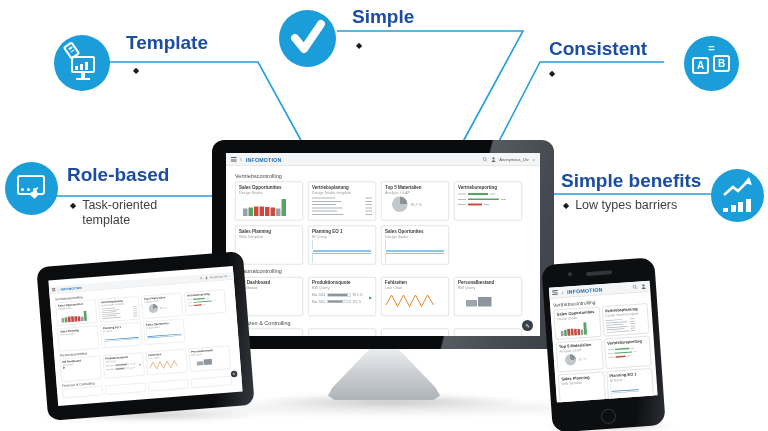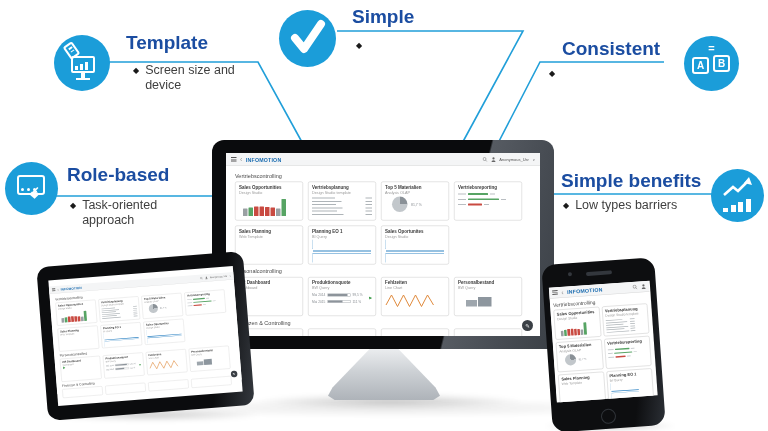--- a/index.html
+++ b/index.html
@@ -17,21 +17,21 @@
   .co-title{position:absolute;margin:0;font-size:19px;font-weight:bold;color:#1b4da1;white-space:nowrap;}
   .bullet{position:absolute;display:flex;gap:6px;}
   .dia{font-size:8px;color:#1a1a1a;margin-top:3px;}
   .btext{font-size:12.5px;color:#3f3f3f;line-height:1.18;white-space:pre-line;}
 
   .bub-adapting{left:54px;top:35px;width:56px;height:56px;}
   .t-adapting{left:126px;top:32px;} .b-adapting{left:133px;top:63px;width:140px;}
   .bub-simple{left:279px;top:10px;width:57px;height:57px;}
   .t-simple{left:352px;top:6px;} .b-simple{left:356px;top:38px;width:140px;}
   .bub-consistent{left:684px;top:36px;width:55px;height:55px;}
-  .t-consistent{left:562px;top:38px;} .b-consistent{left:549px;top:66px;width:130px;}
+  .t-consistent{left:549px;top:38px;} .b-consistent{left:549px;top:66px;width:130px;}
   .bub-role{left:5px;top:162px;width:53px;height:53px;}
   .t-role{left:67px;top:164px;} .b-role{left:70px;top:198px;width:130px;}
   .bub-benefits{left:711px;top:169px;width:53px;height:53px;}
   .t-benefits{left:561px;top:170px;} .b-benefits{left:563px;top:198px;width:160px;}
 
   
   .bubble svg{position:absolute;left:0;top:0;}
   .icpart{position:absolute;border:2px solid #fff;border-radius:2px;}
   .ad-mon{left:17px;top:21px;width:24px;height:17px;}
   .ad-mon::after{content:'';position:absolute;left:8px;top:15px;width:4px;height:6px;background:#fff;}
@@ -647,22 +647,20 @@
       <span class="icpart ad-mon"></span>
       <span class="ad-bars">
           <i></i>
           <i></i>
           <i></i>
         </span>
     </div>
     <h2 class="co-title t-adapting">Template</h2>
     <div class="bullet b-adapting">
       <span class="dia">◆</span>
-      <span class="btext">Screen size and
-device</span>
     </div>
   </div>
 
   <div class="callout">
     <div class="bubble bub-simple">
       <svg width="57" height="57" viewBox="0 0 57 57">
         <polyline points="16,28 25,39 42,14" fill="none" stroke="#fff" stroke-width="8" stroke-linecap="round" stroke-linejoin="round"></polyline>
       </svg>
     </div>
     <h2 class="co-title t-simple">Simple</h2>
@@ -685,21 +683,21 @@
 
   <div class="callout">
     <div class="bubble bub-role">
       <span class="icpart role-rect"><i></i><i></i><i></i></span>
       <span class="role-hand">☛</span>
     </div>
     <h2 class="co-title t-role">Role-based</h2>
     <div class="bullet b-role">
       <span class="dia">◆</span>
       <span class="btext">Task-oriented
-approach</span>
+template</span>
     </div>
   </div>
 
   <div class="callout">
     <div class="bubble bub-benefits">
       <svg width="53" height="53" viewBox="0 0 53 53">
         <polyline points="13,26 22,18 27,22 37,12" fill="none" stroke="#fff" stroke-width="2.6"></polyline>
         <polygon points="38,8 41,16 33,14" fill="#fff"></polygon>
       </svg>
       <span class="ben-bars">

